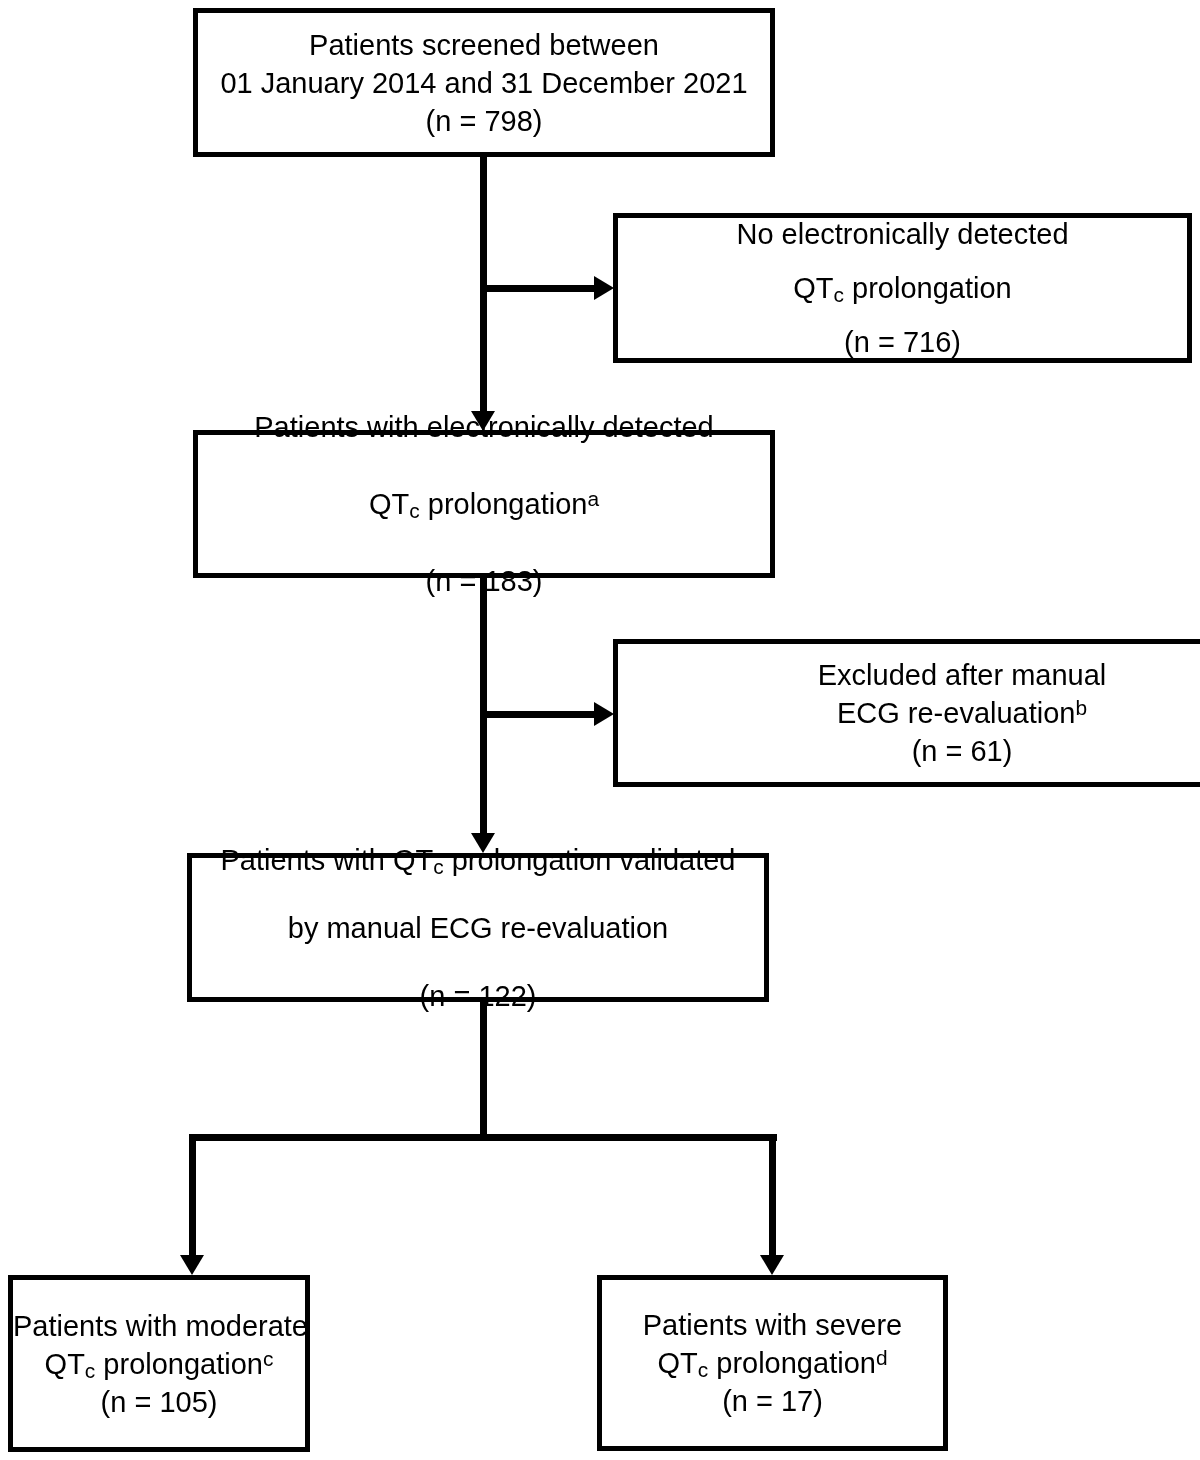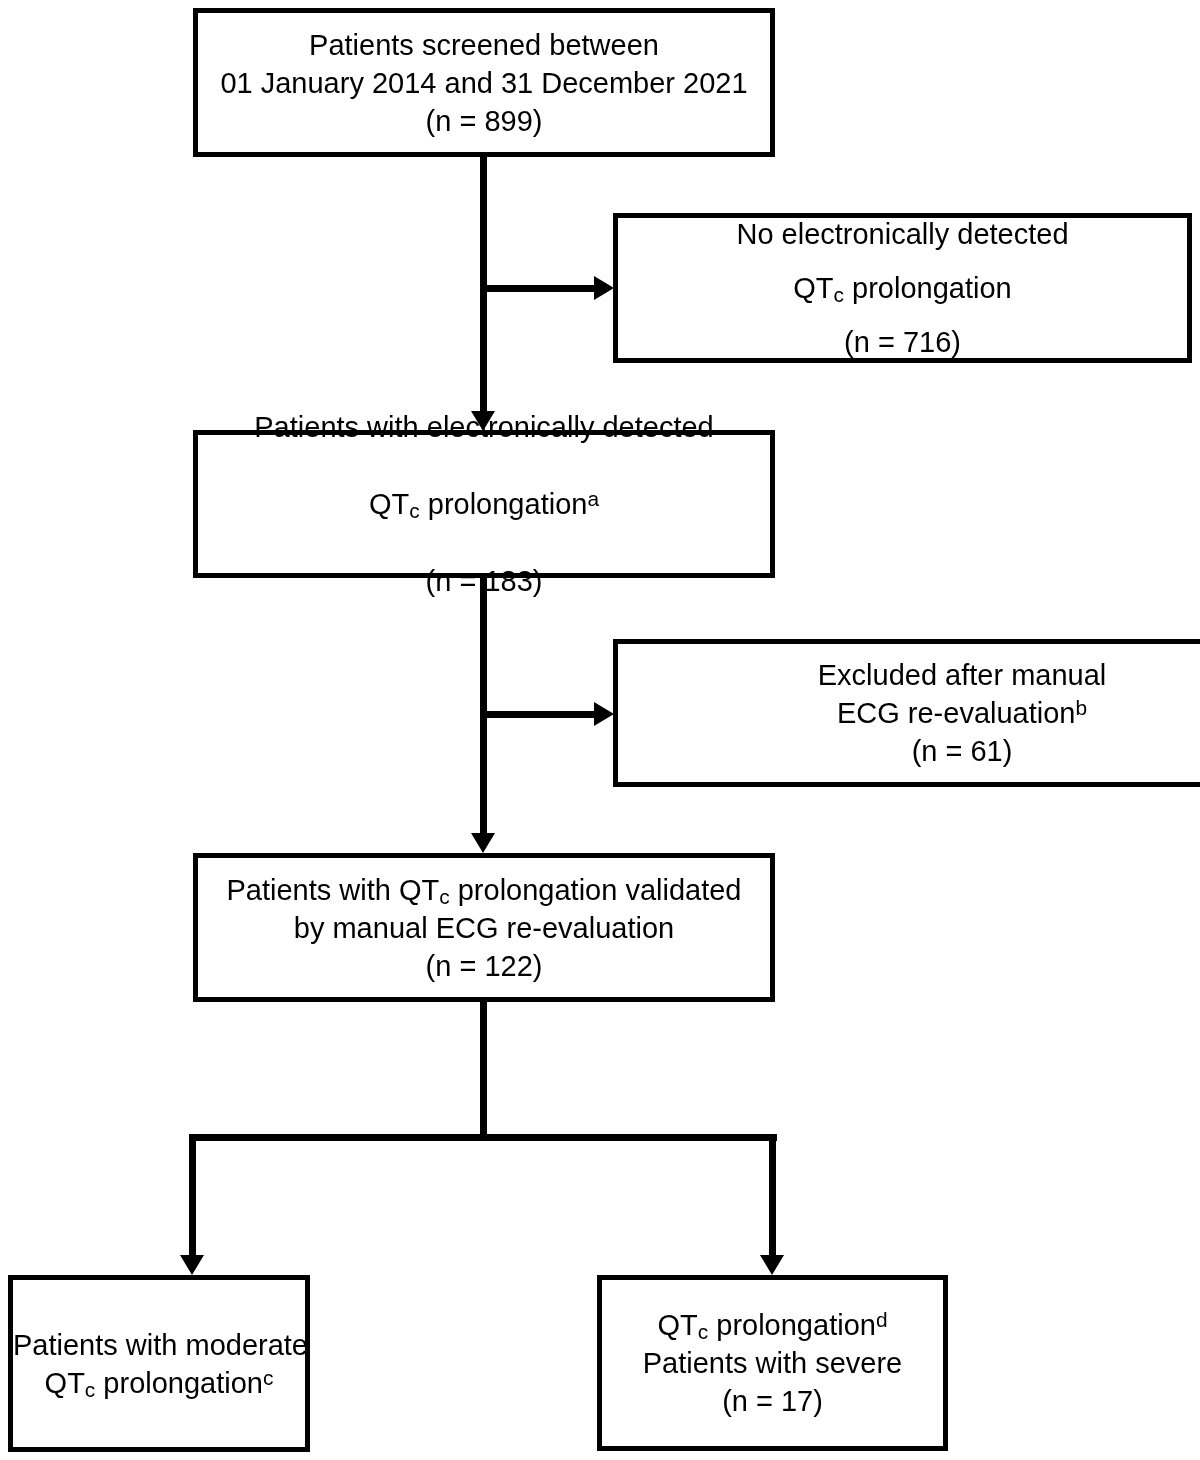--- a/index.html
+++ b/index.html
@@ -45,21 +45,21 @@
     border-top: 12px solid transparent;
     border-bottom: 12px solid transparent;
     border-left: 20px solid #000000;
   }
 
   
   #b1 { left: 193px; top: 8px;    width: 582px; height: 149px; }
   #b2 { left: 613px; top: 213px;  width: 579px; height: 150px; gap: 16px; }
   #b3 { left: 193px; top: 430px;  width: 582px; height: 148px; gap: 39px; }
   #b4 { left: 613px; top: 639px;  width: 698px; height: 148px; }
-  #b5 { left: 193px; top: 853px;  width: 582px; height: 149px; }
+  #b5 { left: 187px; top: 853px;  width: 582px; height: 149px; gap: 30px; }
   #b6 { left: 8px;   top: 1275px; width: 302px; height: 177px; }
   #b7 { left: 597px; top: 1275px; width: 351px; height: 176px; }
 
   
   #v1  { left: 480px; top: 157px;  width: 7px;   height: 255px; }
   #ah1 { left: 471px; top: 411px; }
   #h1  { left: 483px; top: 285px;  width: 112px; height: 7px; }
   #ar1 { left: 594px; top: 276px; }
 
   #v2  { left: 480px; top: 578px;  width: 7px;   height: 256px; }
@@ -75,21 +75,21 @@
   #ahR { left: 760px; top: 1255px; }
 </style>
 </head>
 <body>
 
 <div class="stage">
 
   <div class="fbox" id="b1">
     <div class="bline">Patients screened between</div>
     <div class="bline">01 January 2014 and 31 December 2021</div>
-    <div class="bline">(n = 899)</div>
+    <div class="bline">(n = 798)</div>
   </div>
 
   <div class="fbox" id="b2">
     <div class="bline">No electronically detected</div>
     <div class="bline">QT<sub>c</sub> prolongation</div>
     <div class="bline">(n = 716)</div>
   </div>
 
   <div class="fbox" id="b3">
     <div class="bline">Patients with electronically detected</div>
@@ -105,25 +105,26 @@
 
   <div class="fbox" id="b5">
     <div class="bline">Patients with QT<sub>c</sub> prolongation validated</div>
     <div class="bline">by manual ECG re-evaluation</div>
     <div class="bline">(n = 122)</div>
   </div>
 
   <div class="fbox" id="b6">
     <div class="bline">Patients with moderate</div>
     <div class="bline">QT<sub>c</sub> prolongation<sup>c</sup></div>
+    <div class="bline">(n = 105)</div>
   </div>
 
   <div class="fbox" id="b7">
+    <div class="bline">Patients with severe</div>
     <div class="bline">QT<sub>c</sub> prolongation<sup>d</sup></div>
-    <div class="bline">Patients with severe</div>
     <div class="bline">(n = 17)</div>
   </div>
 
   <div class="vline" id="v1"></div>
   <div class="tri tri-down" id="ah1"></div>
   <div class="hline" id="h1"></div>
   <div class="tri tri-right" id="ar1"></div>
 
   <div class="vline" id="v2"></div>
   <div class="tri tri-down" id="ah2"></div>

